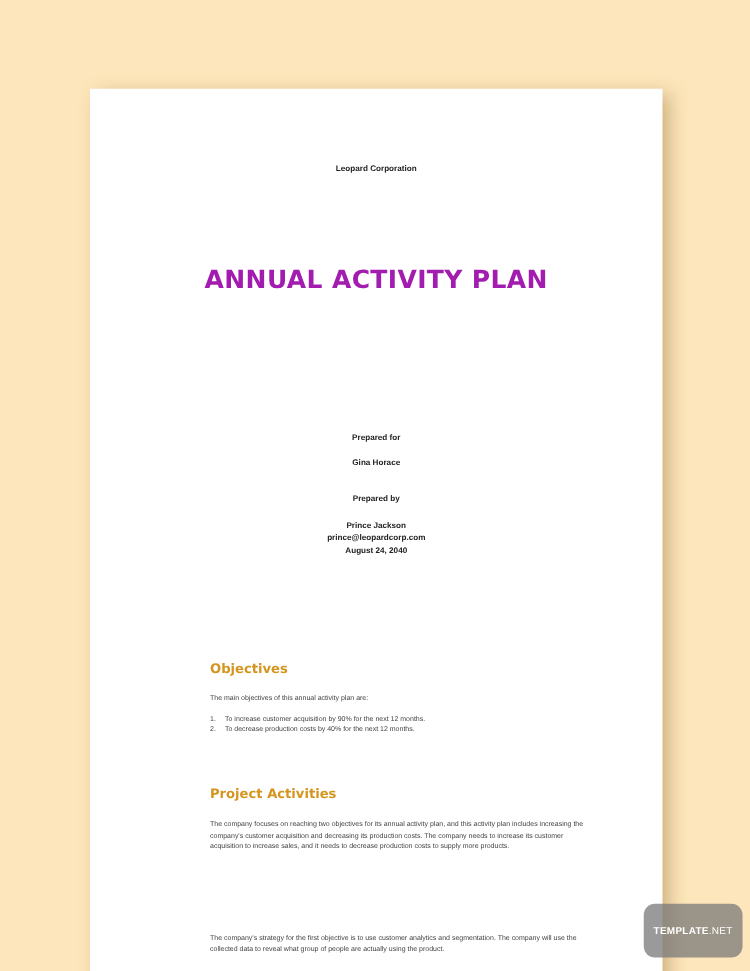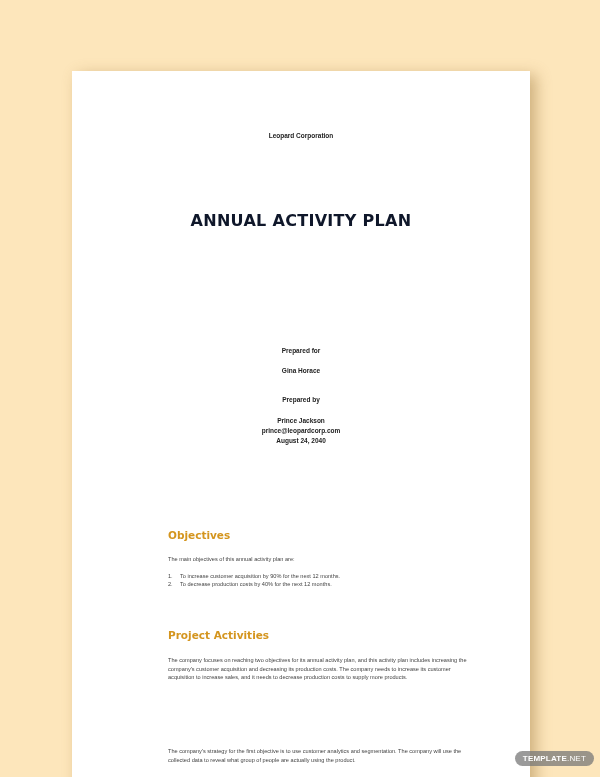--- a/index.html
+++ b/index.html
@@ -33,23 +33,23 @@
       font-weight: bold;
       color: #222;
     }
     .title {
       position: absolute;
       top: 140px;
       left: 0;
       width: 100%;
       text-align: center;
       font-family: "DejaVu Sans", sans-serif;
-      font-size: 16px;
+      font-size: 20px;
       font-weight: bold;
-      color: #0f172a;
+      color: #a21caf;
       letter-spacing: 0.3px;
     }
     .meta {
       position: absolute;
       left: 0;
       width: 100%;
       text-align: center;
       font-size: 6.5px;
       font-weight: bold;
       color: #222;
@@ -88,21 +88,21 @@
       width: 12px;
     }
     .watermark {
       position: absolute;
       right: 6px;
       bottom: 11px;
       background: rgba(120, 120, 120, 0.75);
       color: #ffffff;
       font-size: 8px;
       font-weight: bold;
-      padding: 3px 8px;
+      padding: 17px 8px;
       border-radius: 9px;
       letter-spacing: 0.2px;
     }
     .watermark .net {
       font-weight: normal;
     }
   </style>
 </head>
 <body>
 

